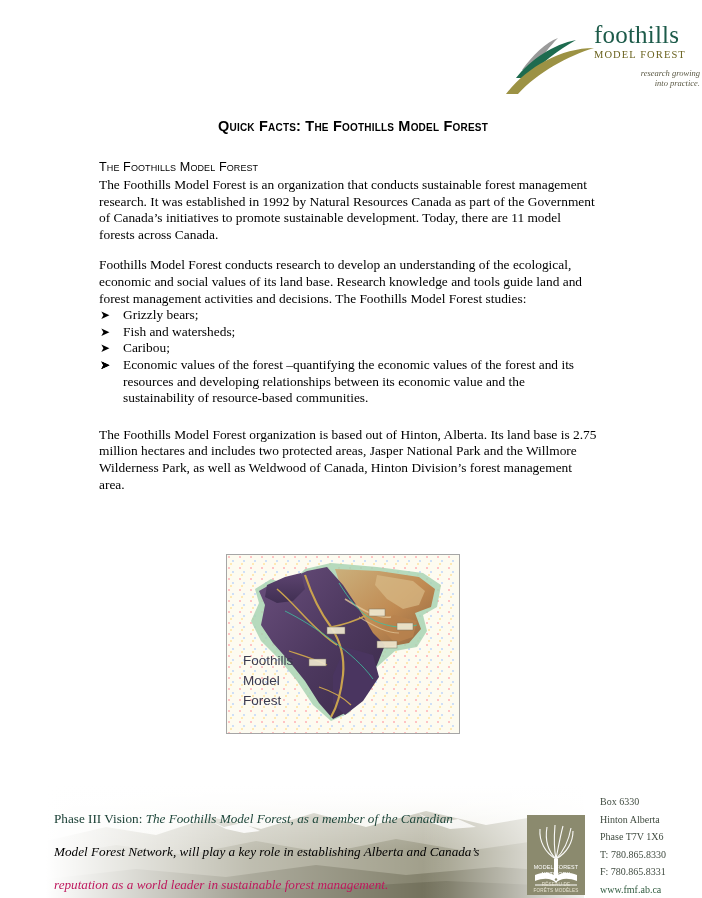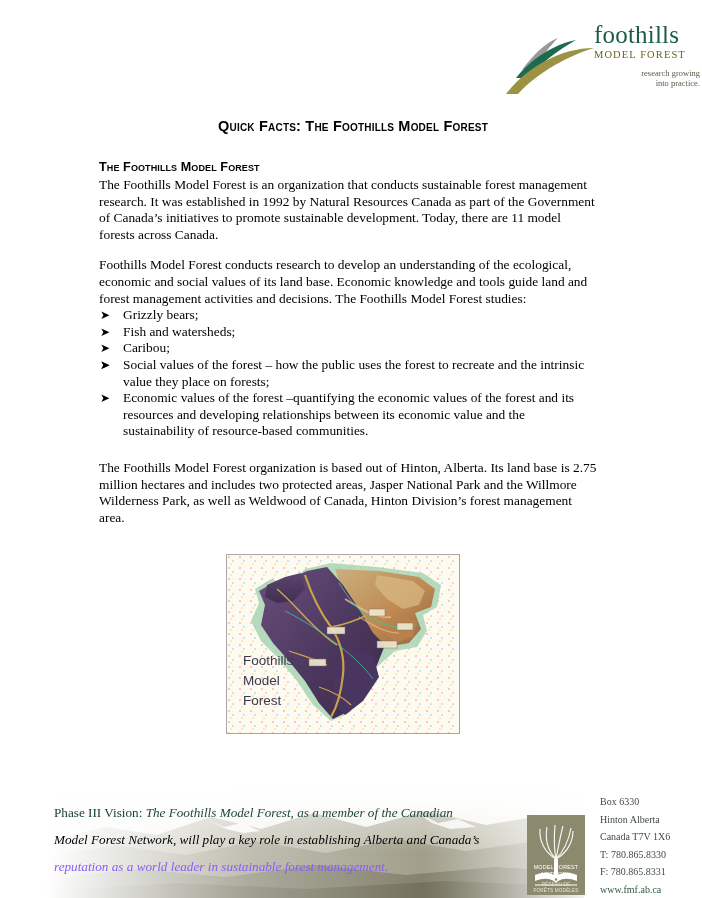--- a/index.html
+++ b/index.html
@@ -47,20 +47,21 @@
   .logo-sub {
     font-family: "Liberation Serif", serif;
     font-size: 10.5px;
     line-height: 13px;
     letter-spacing: 1.1px;
     color: #6b6320;
     margin-top: 1px;
   }
   .logo-tag {
     font-family: "Liberation Serif", serif;
+    font-style: italic;
     font-size: 8.5px;
     line-height: 10px;
     color: #5c5a46;
     margin-top: 7px;
     text-align: right;
     padding-right: 2px;
   }
   .logo-tag span { display: block; }
   .logo-tag .l2 { padding-left: 14px; }
 
@@ -82,21 +83,21 @@
   #content {
     position: absolute;
     left: 99px;
     top: 160px;
     width: 500px;
   }
   .sect-head {
     font-family: "Liberation Sans", sans-serif;
     font-size: 12.6px;
     font-variant: small-caps;
-    font-weight: 700;
+    font-weight: 400;
     letter-spacing: .1px;
     margin: 0 0 3px 0;
   }
   .para {
     font-family: "Liberation Serif", serif;
     font-size: 13.4px;
     line-height: 16.6px;
     margin: 0;
     text-align: left;
   }
@@ -173,23 +174,23 @@
     font-family: "Liberation Serif", serif;
     font-size: 13.2px;
     line-height: 27px;
     color: #20483c;
   }
   #vision-text .lead {
     font-style: normal;
     color: #1b4036;
   }
   #vision-text .quote { font-style: italic; }
-  #vision-text .ln { display: block; white-space: nowrap; }
+  #vision-text .ln { display: block; white-space: nowrap; margin-top: 6px; }
   #vision-text .ln.fade2 { color: #000000; }
-  #vision-text .ln.fade3 { color: #8b5cf6; }
+  #vision-text .ln.fade3 { color: #be185d; }
 
   #mfn-logo {
     position: absolute;
     left: 527px;
     top: 815px;
     width: 58px;
     height: 80px;
   }
   #mfn-logo .mfn-txt {
     position: absolute;
@@ -238,27 +239,27 @@
 </div>
 
 <div id="doc-title">Quick Facts: The Foothills Model Forest</div>
 
 <div id="content">
 
   <div>
     <div class="sect-head">The Foothills Model Forest</div>
     <p class="para">The Foothills Model Forest is an organization that conducts sustainable forest management research. It was established in 1992 by Natural Resources Canada as part of the Government of Canada’s initiatives to promote sustainable development.  Today, there are 11 model forests across Canada.</p>
     <div class="gap-md"></div>
-    <p class="para">Foothills Model Forest conducts research to develop an understanding of the ecological, economic and social values of its land base.  Economic knowledge and tools guide land and forest management activities and decisions.  The Foothills Model Forest studies:</p>
+    <p class="para">Foothills Model Forest conducts research to develop an understanding of the ecological, economic and social values of its land base.  Research knowledge and tools guide land and forest management activities and decisions.  The Foothills Model Forest studies:</p>
     <ul class="arrow-list">
       <li><span class="marker">➤</span><span>Grizzly bears;</span></li>
       <li><span class="marker">➤</span><span>Fish and watersheds;</span></li>
       <li><span class="marker">➤</span><span>Caribou;</span></li>
       <li><span class="marker">➤</span></li>
-      <li><span class="marker">➤</span><span>Social values of the forest – how the public uses the forest to recreate and the intrinsic value they place on forests;</span></li>
+      <li><span class="marker">➤</span></li>
       <li><span class="marker">➤</span><span>Economic values of the forest –quantifying the economic values of the forest and its resources and developing relationships between its economic value and the sustainability of resource-based communities.</span></li>
     </ul>
   </div>
 
   <div class="gap-lg"></div>
 
   <div>
     <p class="para">The Foothills Model Forest organization is based out of Hinton, Alberta.  Its land base is 2.75 million hectares and includes two protected areas, Jasper National Park and the Willmore Wilderness Park, as well as Weldwood of Canada, Hinton Division’s forest management area.</p>
   </div>
 
@@ -399,17 +400,17 @@
   </svg>
   <div class="mfn-txt t1">MODEL FOREST</div>
   <div class="mfn-txt t2">NETWORK</div>
   <div class="mfn-txt t3">RÉSEAU DE</div>
   <div class="mfn-txt t4">FORÊTS MODÈLES</div>
 </div>
 
 <div id="contact-block">
   <span class="c-line">Box 6330</span>
   <span class="c-line">Hinton Alberta</span>
-  <span class="c-line">Canada  T7V 1X6</span>
+  <span class="c-line">Phase  T7V 1X6</span>
   <span class="c-line">T: 780.865.8330</span>
   <span class="c-line">F: 780.865.8331</span>
   <span class="c-line c-url">www.fmf.ab.ca</span>
 </div>
 
 </body></html>

